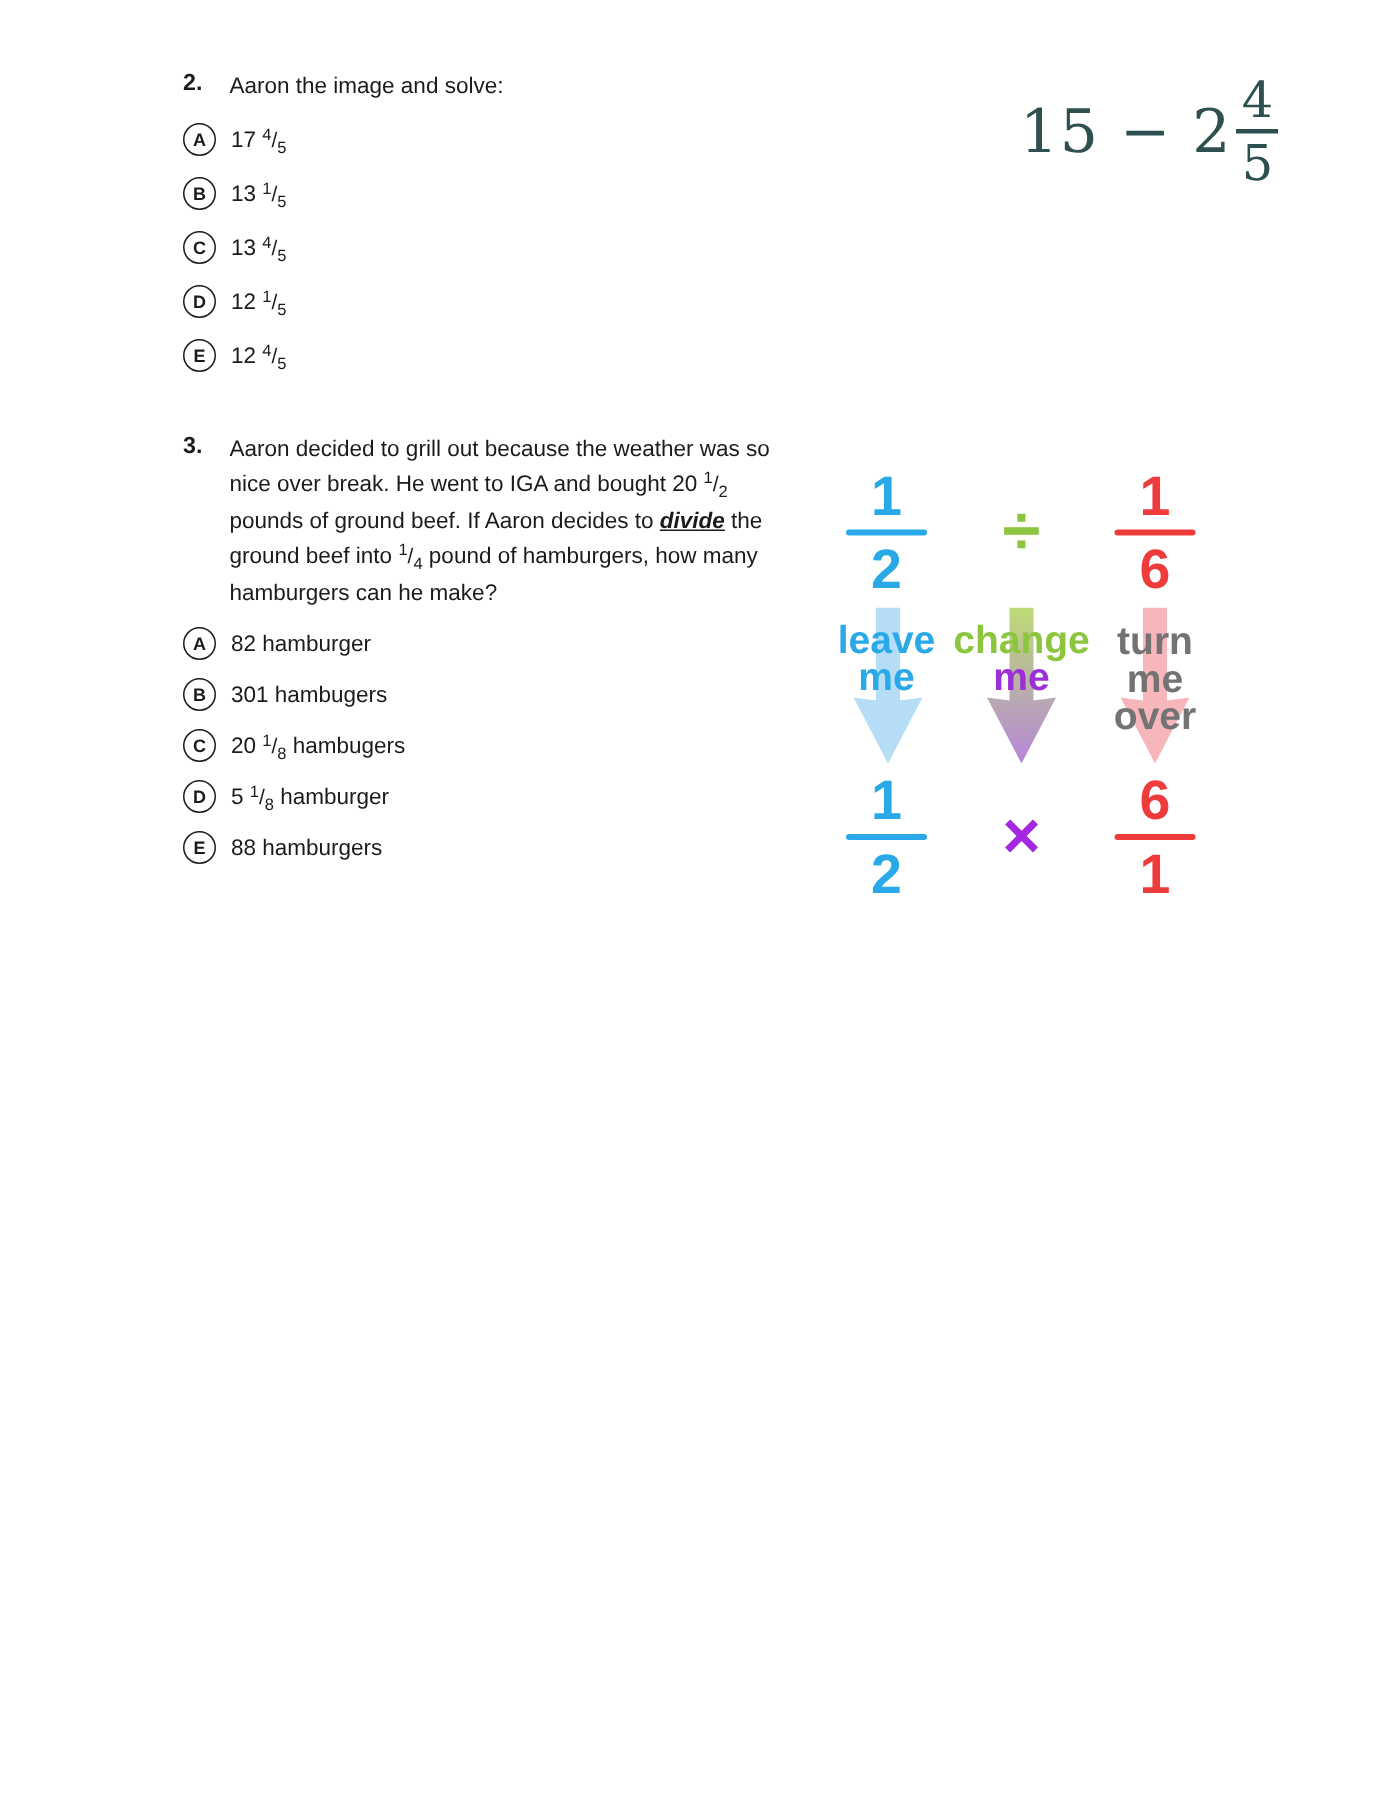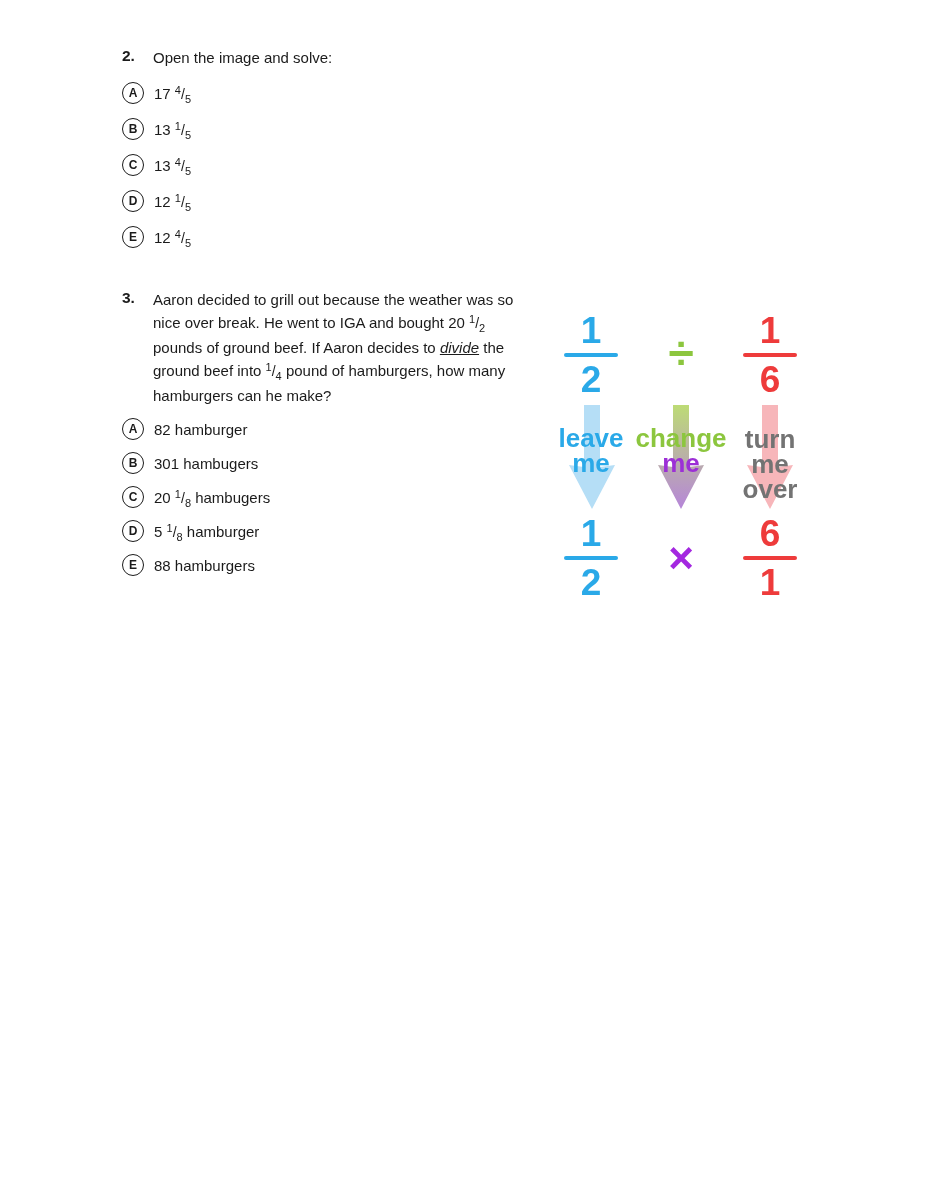--- a/index.html
+++ b/index.html
@@ -15,21 +15,21 @@
   .q2{left:122px;top:46px;width:430px;}
   .q3{left:122px;top:288px;width:440px;}
   .qheader{display:flex;align-items:flex-start;}
   .qnum{font-weight:bold;font-size:15.5px;width:31px;flex:none;line-height:19px;}
   .qprompt{font-size:15px;line-height:23px;width:378px;}
 
   
   .fsup{font-size:11px;position:relative;top:-5px;}
   .fsub{font-size:11px;position:relative;top:4px;}
   .fslash{font-size:14px;}
-  .divide-word{font-weight:normal;font-style:italic;text-decoration:underline;text-align:right;}
+  .divide-word{font-weight:bold;font-style:italic;text-decoration:underline;text-align:right;}
 
   
   .opts{margin-top:9px;}
   .opt{display:flex;align-items:center;margin-top:12px;height:24px;}
   .q3 .opt{margin-top:10px;}
   .bubble{
     width:22px;height:22px;border:1.5px solid #1c1c1c;border-radius:50%;
     display:flex;align-items:center;justify-content:center;
     font-size:12px;font-weight:bold;flex:none;box-sizing:border-box;
     background:#fff;
@@ -63,37 +63,37 @@
   .c-red{color:#ee3b3b;}
   .c-red .fbar{background:#ee3b3b;}
   .op-sign{
     position:absolute;transform:translateX(-50%);font-weight:bold;z-index:3;
   }
   .divsign{font-size:46px;color:#8cc63e;}
   .mulsign{font-size:44px;color:#a428e0;}
   .arrow{position:absolute;z-index:1;}
   .ilabel{
     position:absolute;transform:translateX(-50%);text-align:center;
-    font-weight:bold;font-size:26px;z-index:2;white-space:nowrap;margin-top:12px;
+    font-weight:bold;font-size:26px;z-index:2;white-space:nowrap;
   }
   .ilabel div{line-height:25px;}
   .lbl-blue{color:#2aa9e8;}
   .lbl-green{color:#8cc63e;}
   .lbl-purple{color:#9c2fd6;}
   .lbl-red{color:#737373;}
 </style>
 </head>
 <body>
 
 <div class="page">
 
   <div class="qblock q2">
     <div class="qheader">
       <div class="qnum">2.</div>
-      <div class="qprompt">Open the image and solve:</div>
+      <div class="qprompt">Aaron the image and solve:</div>
     </div>
     <div class="opts">
 
       <div class="opt">
         <div class="bubble">A</div>
         <div class="opt-text"><span>17 </span><span class="fsup">4</span><span class="fslash">/</span><span class="fsub">5</span><span></span></div>
       </div>
 
       <div class="opt">
         <div class="bubble">B</div>
@@ -111,20 +111,28 @@
       </div>
 
       <div class="opt">
         <div class="bubble">E</div>
         <div class="opt-text"><span>12 </span><span class="fsup">4</span><span class="fslash">/</span><span class="fsub">5</span><span></span></div>
       </div>
 
     </div>
   </div>
 
+  <div class="expr">
+    <span class="lead">15 − 2</span>
+    <span class="vfrac">
+      <span>4</span>
+      <span class="vbar"></span>
+      <span>5</span>
+    </span>
+  </div>
 
   <div class="qblock q3">
     <div class="qheader">
       <div class="qnum">3.</div>
       <div class="qprompt"><span>Aaron decided to grill out because the weather was so nice over break. He went to IGA and bought 20 </span><span class="fsup">1</span><span class="fslash">/</span><span class="fsub">2</span><span> pounds of ground beef. If Aaron decides to </span><span class="divide-word">divide</span><span> the ground beef into </span><span class="fsup">1</span><span class="fslash">/</span><span class="fsub">4</span><span> pound of hamburgers, how many hamburgers can he make?</span></div>
     </div>
     <div class="opts">
 
       <div class="opt">
         <div class="bubble">A</div>

